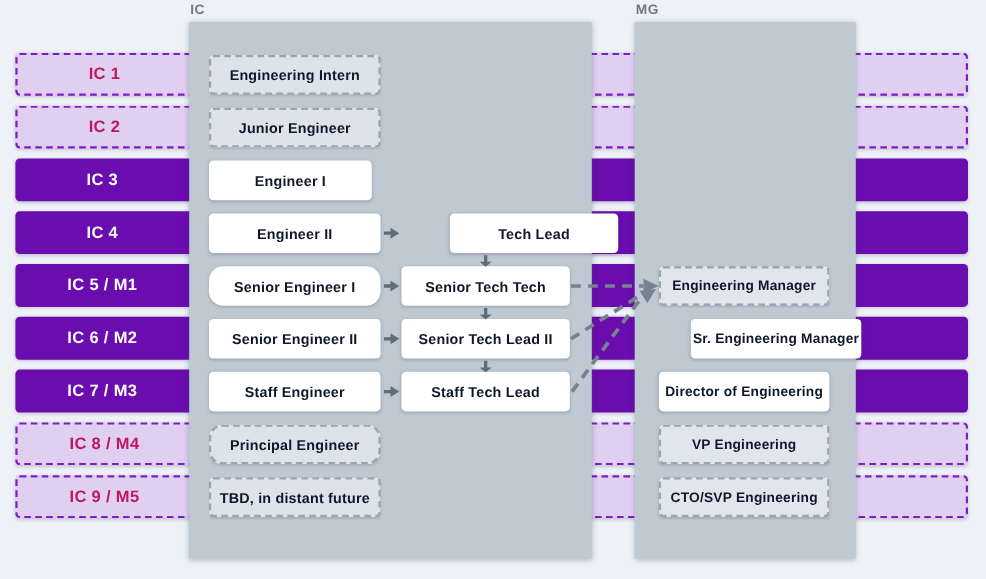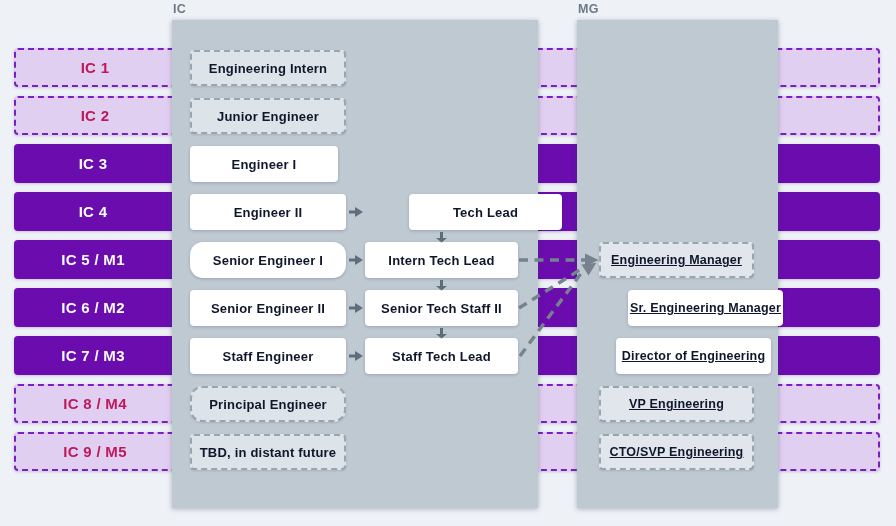--- a/index.html
+++ b/index.html
@@ -42,21 +42,21 @@
 
   
   .box{
     position:absolute;height:36px;border-radius:4px;box-sizing:border-box;z-index:3;
     display:flex;align-items:center;justify-content:center;
     font-size:13px;font-weight:600;color:#0f172a;letter-spacing:.2px;
     box-shadow:0 1px 3px rgba(40,50,70,.25);
   }
   .box.solid{background:#ffffff;}
   .box.dashed{background:#dce3e9;border:2px dashed #99a5af;box-shadow:0 1px 2px rgba(40,50,70,.15);}
-  .box.mgbox{font-size:12.5px;text-decoration:underline;}
+  .box.mgbox{font-size:12.5px;}
   .box.mgbox.dashed{background:#e0e6ec;}
 
   
   .mini-arrow{position:absolute;z-index:4;}
   #mgmt-arrows{position:absolute;left:0;top:0;z-index:4;pointer-events:none;}
 </style>
 </head>
 <body>
 
 <div class="stage">
@@ -100,26 +100,26 @@
       <div class="box dashed" style="left: 190px; width: 156px; top: 50px;">Engineering Intern</div>
       <div class="box dashed" style="left: 190px; width: 156px; top: 98px;">Junior Engineer</div>
       <div class="box solid" style="left: 190px; width: 148px; top: 146px; text-align: right;">Engineer I</div>
       <div class="box solid" style="left: 190px; width: 156px; top: 194px;">Engineer II</div>
       <div class="box solid" style="left: 190px; width: 156px; top: 242px; border-radius: 13px;">Senior Engineer I</div>
       <div class="box solid" style="left: 190px; width: 156px; top: 290px;">Senior Engineer II</div>
       <div class="box solid" style="left: 190px; width: 156px; top: 338px;">Staff Engineer</div>
       <div class="box dashed" style="left: 190px; width: 156px; top: 386px; border-radius: 12px;">Principal Engineer</div>
       <div class="box dashed" style="left: 190px; width: 156px; top: 434px;">TBD, in distant future</div>
       <div class="box solid" style="left: 365px; width: 153px; top: 194px; margin-left: 44px;">Tech Lead</div>
-      <div class="box solid" style="left: 365px; width: 153px; top: 242px;">Intern Tech Lead</div>
-      <div class="box solid" style="left: 365px; width: 153px; top: 290px;">Senior Tech Staff II</div>
+      <div class="box solid" style="left: 365px; width: 153px; top: 242px;">Senior Tech Tech</div>
+      <div class="box solid" style="left: 365px; width: 153px; top: 290px;">Senior Tech Lead II</div>
       <div class="box solid" style="left: 365px; width: 153px; top: 338px;">Staff Tech Lead</div>
       <div class="box dashed mgbox" style="left: 599px; width: 155px; top: 242px;">Engineering Manager</div>
       <div class="box solid mgbox" style="left: 628px; width: 155px; top: 290px;">Sr. Engineering Manager</div>
-      <div class="box solid mgbox" style="left: 599px; width: 155px; top: 338px; margin-left: 17px;">Director of Engineering</div>
+      <div class="box solid mgbox" style="left: 599px; width: 155px; top: 338px;">Director of Engineering</div>
       <div class="box dashed mgbox" style="left: 599px; width: 155px; top: 386px;">VP Engineering</div>
       <div class="box dashed mgbox" style="left: 599px; width: 155px; top: 434px;">CTO/SVP Engineering</div>
     </div>
   <div id="mini-arrows">
       <svg width="16" height="12" viewBox="0 0 16 12" class="mini-arrow" style="left: 348px; top: 206px;">
         <path d="M1 6 H8" stroke="#5f6c79" stroke-width="3" fill="none"></path>
         <polygon points="7,1 15,6 7,11" fill="#5f6c79"></polygon>
       </svg>
       <svg width="16" height="12" viewBox="0 0 16 12" class="mini-arrow" style="left: 348px; top: 254px;">
         <path d="M1 6 H8" stroke="#5f6c79" stroke-width="3" fill="none"></path>

